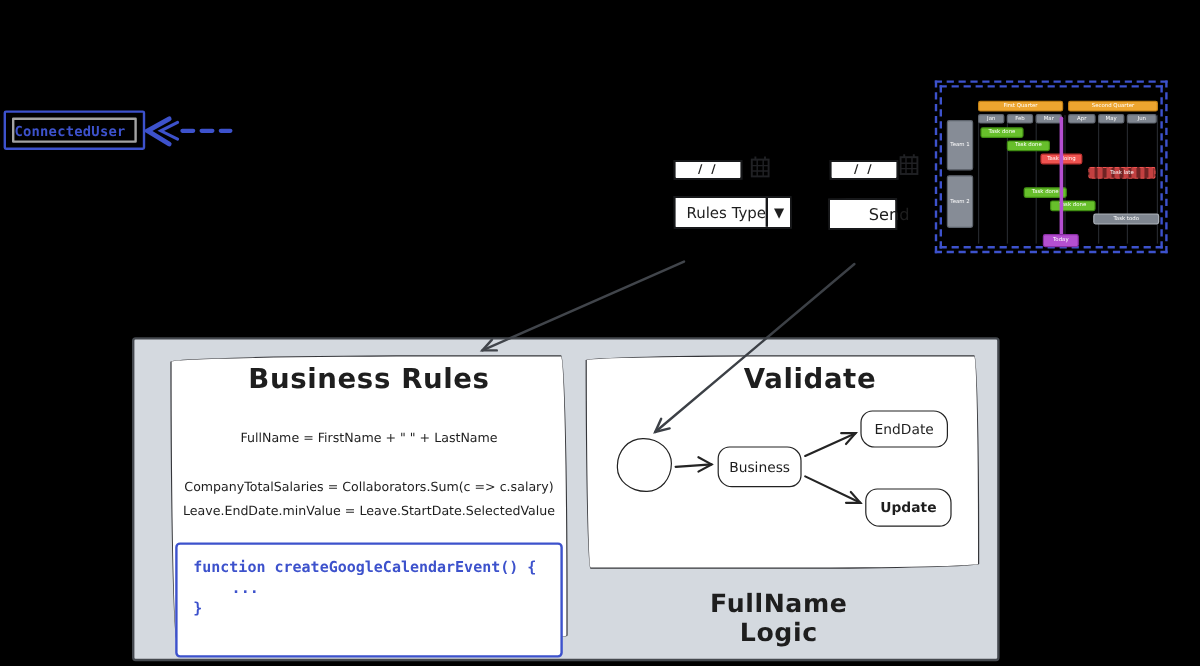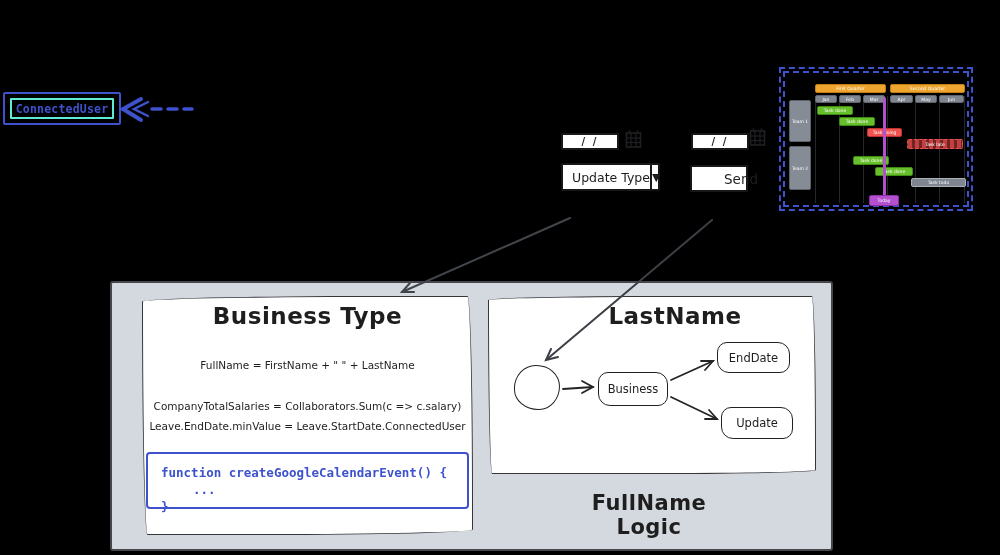--- a/index.html
+++ b/index.html
@@ -12,22 +12,22 @@
   .abs{position:absolute;}
 
   
   .cu-outer{
     left:3px;top:92px;width:118px;height:33px;
     border:2.5px solid #3d52cc;border-radius:2px;
     box-sizing:border-box;background:rgba(0,0,0,0.2);
     display:flex;align-items:center;justify-content:center;
   }
   .cu-inner{
-    width:104px;height:21px;border:2px solid #5eead4;border-radius:1px;
-    box-sizing:border-box;display:flex;align-items:center;justify-content:center;
+    width:104px;height:21px;border:2px solid #a3a3a3;border-radius:1px;
+    box-sizing:border-box;display:flex;align-items:center;justify-content:flex-start;
   }
   .cu-text{
     font-family:"DejaVu Sans Mono", monospace;font-weight:bold;
     font-size:11.5px;color:#3d52cc;letter-spacing:0.2px;white-space:nowrap;
   }
 
   
   .sketch{
     background:#fff;border:2px solid #17181a;box-sizing:border-box;
     border-radius:255px 4px 225px 4px / 4px 225px 4px 255px;
@@ -75,42 +75,42 @@
   .rules-panel{left:142px;top:296px;width:331px;height:239px;}
   .wf-panel{left:488px;top:296px;width:328px;height:178px;}
   .panel-title{font-size:23px;font-weight:600;text-align:center;letter-spacing:0.5px;}
   .rules-title{left:142px;top:303px;width:331px;}
   .wf-title{left:488px;top:303px;width:328px;transform:translateX(23px);}
   .rule-line{left:142px;width:331px;text-align:center;font-size:10.5px;font-weight:500;white-space:nowrap;}
   .r1{top:359px;}
   .r2{top:400px;}
   .r3{top:420px;}
   .code-box{
-    left:146px;top:452px;width:323px;height:57px;
+    left:146px;top:452px;width:323px;height:96px;
     background:#fff;border:2.2px solid #3d52cc;box-sizing:border-box;border-radius:4px;
     font-family:"DejaVu Sans Mono", monospace;font-weight:bold;
     font-size:12.5px;color:#3d52cc;padding:10px 0 0 13px;line-height:17px;
   }
   .code-l2{padding-left:32px;}
 
   
   .wf-node{
     background:#fff;border:1.7px solid #222;box-sizing:border-box;
     display:flex;align-items:center;justify-content:center;
     font-size:11.5px;font-weight:500;
     border-radius:10px 12px 10px 12px;
   }
   .wf-start{
     left:514px;top:365px;width:46px;height:45px;background:#fff;
     border:1.8px solid #222;box-sizing:border-box;
     border-radius:48% 52% 46% 54% / 52% 48% 54% 46%;
   }
   .wf-validate{left:598px;top:372px;width:70px;height:34px;}
   .wf-notify{left:717px;top:342px;width:73px;height:31px;}
-  .wf-update{left:721px;top:407px;width:72px;height:32px;}
+  .wf-update{left:721px;top:407px;width:72px;height:32px;font-weight:bold;}
 
   .bl-caption{left:568px;top:491px;width:162px;text-align:center;
     font-size:21px;font-weight:600;letter-spacing:0.5px;}
 
   svg.overlay{position:absolute;left:0;top:0;z-index:9;pointer-events:none;}
   .cal-icon{cursor:pointer;}
 </style>
 </head>
 <body>
 
@@ -136,21 +136,21 @@
   <rect x="1.5" y="4" width="14" height="14" fill="none" stroke="#202124" stroke-width="1.6"></rect>
   <line x1="1.5" y1="9" x2="15.5" y2="9" stroke="#202124" stroke-width="1.2"></line>
   <line x1="1.5" y1="13.5" x2="15.5" y2="13.5" stroke="#202124" stroke-width="1.2"></line>
   <line x1="6" y1="4" x2="6" y2="18" stroke="#202124" stroke-width="1.2"></line>
   <line x1="11" y1="4" x2="11" y2="18" stroke="#202124" stroke-width="1.2"></line>
   <line x1="4.5" y1="1.5" x2="4.5" y2="4.5" stroke="#202124" stroke-width="1.6"></line>
   <line x1="12.5" y1="1.5" x2="12.5" y2="4.5" stroke="#202124" stroke-width="1.6"></line>
 </svg>
 
 <div class="abs sketch select-box">
-  <span class="select-label">Update Type</span>
+  <span class="select-label">Rules Type</span>
   <span class="select-arrow">▼</span>
 </div>
 
 <div class="abs sketch send-btn">Send</div>
 
 <div class="abs gantt">
   <div class="gantt-frame"></div>
 
   <div class="gridline" style="left:34px;"></div>
   <div class="gridline" style="left:58px;"></div>
@@ -181,33 +181,33 @@
   <div class="cell bar t-done" style="left:94px;top:98px;width:38px;height:9px;">Task done</div>
   <div class="cell bar t-todo" style="left:130px;top:109px;width:55px;height:9px;">Task todo</div>
 
   <div class="today-line"></div>
   <div class="cell today-tag">Today</div>
 </div>
 
 <div class="abs container"></div>
 
 <div class="abs panel rules-panel"></div>
-<div class="abs panel-title rules-title">Business Type</div>
+<div class="abs panel-title rules-title">Business Rules</div>
 <div class="abs rule-line r1">FullName = FirstName + " " + LastName</div>
 <div class="abs rule-line r2">CompanyTotalSalaries = Collaborators.Sum(c =&gt; c.salary)</div>
-<div class="abs rule-line r3">Leave.EndDate.minValue = Leave.StartDate.ConnectedUser</div>
+<div class="abs rule-line r3">Leave.EndDate.minValue = Leave.StartDate.SelectedValue</div>
 
 <div class="abs code-box">
   <div>function createGoogleCalendarEvent() {</div>
   <div class="code-l2">...</div>
   <div>}</div>
 </div>
 
 <div class="abs panel wf-panel"></div>
-<div class="abs panel-title wf-title">LastName</div>
+<div class="abs panel-title wf-title">Validate</div>
 <div class="abs wf-start"></div>
 <div class="abs wf-node wf-validate">Business</div>
 <div class="abs wf-node wf-notify">EndDate</div>
 <div class="abs wf-node wf-update">Update</div>
 
 <div class="abs bl-caption">FullName Logic</div>
 
 <svg class="overlay" width="1000" height="555" viewBox="0 0 1000 555">
 
   <g stroke="#3d52cc" fill="none" stroke-linecap="round">

